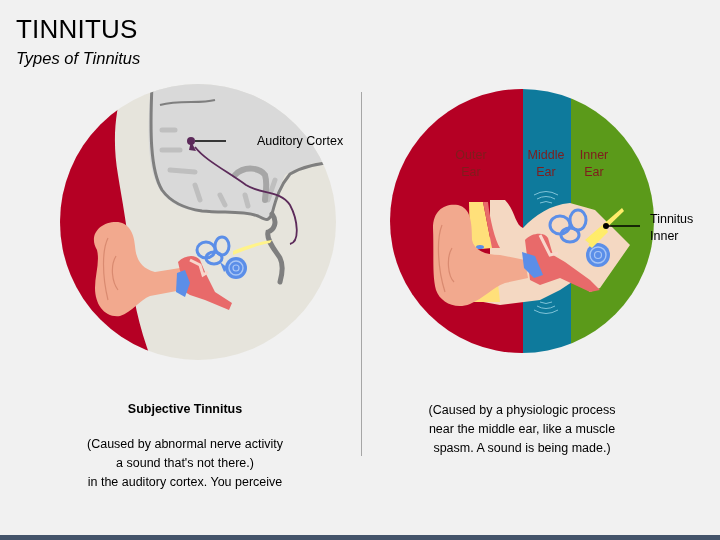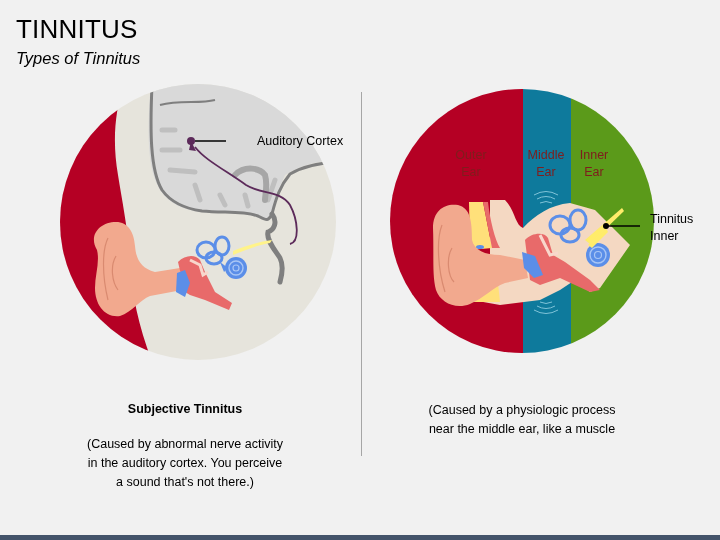--- a/index.html
+++ b/index.html
@@ -170,25 +170,26 @@
   <div>Tinnitus</div>
   <div>Inner</div>
 </div>
 
 <div class="divider"></div>
 
 <div class="caption" style="left:35px; top:402px;">
   <div class="heading">Subjective Tinnitus</div>
   <div class="desc">
     <div>(Caused by abnormal nerve activity</div>
+    <div>a sound that's not there.)</div>
     <div>in the auditory cortex. You perceive</div>
-    <div>a sound that's not there.)</div>
   </div>
 </div>
 
 <div class="caption" style="left:372px; top:382px;">
   <div class="desc">
     <div>(Caused by a physiologic process</div>
     <div>near the middle ear, like a muscle</div>
+    <div>spasm. A sound is being made.)</div>
   </div>
 </div>
 
 <div class="footer-bar"></div>
 
 </body></html>

